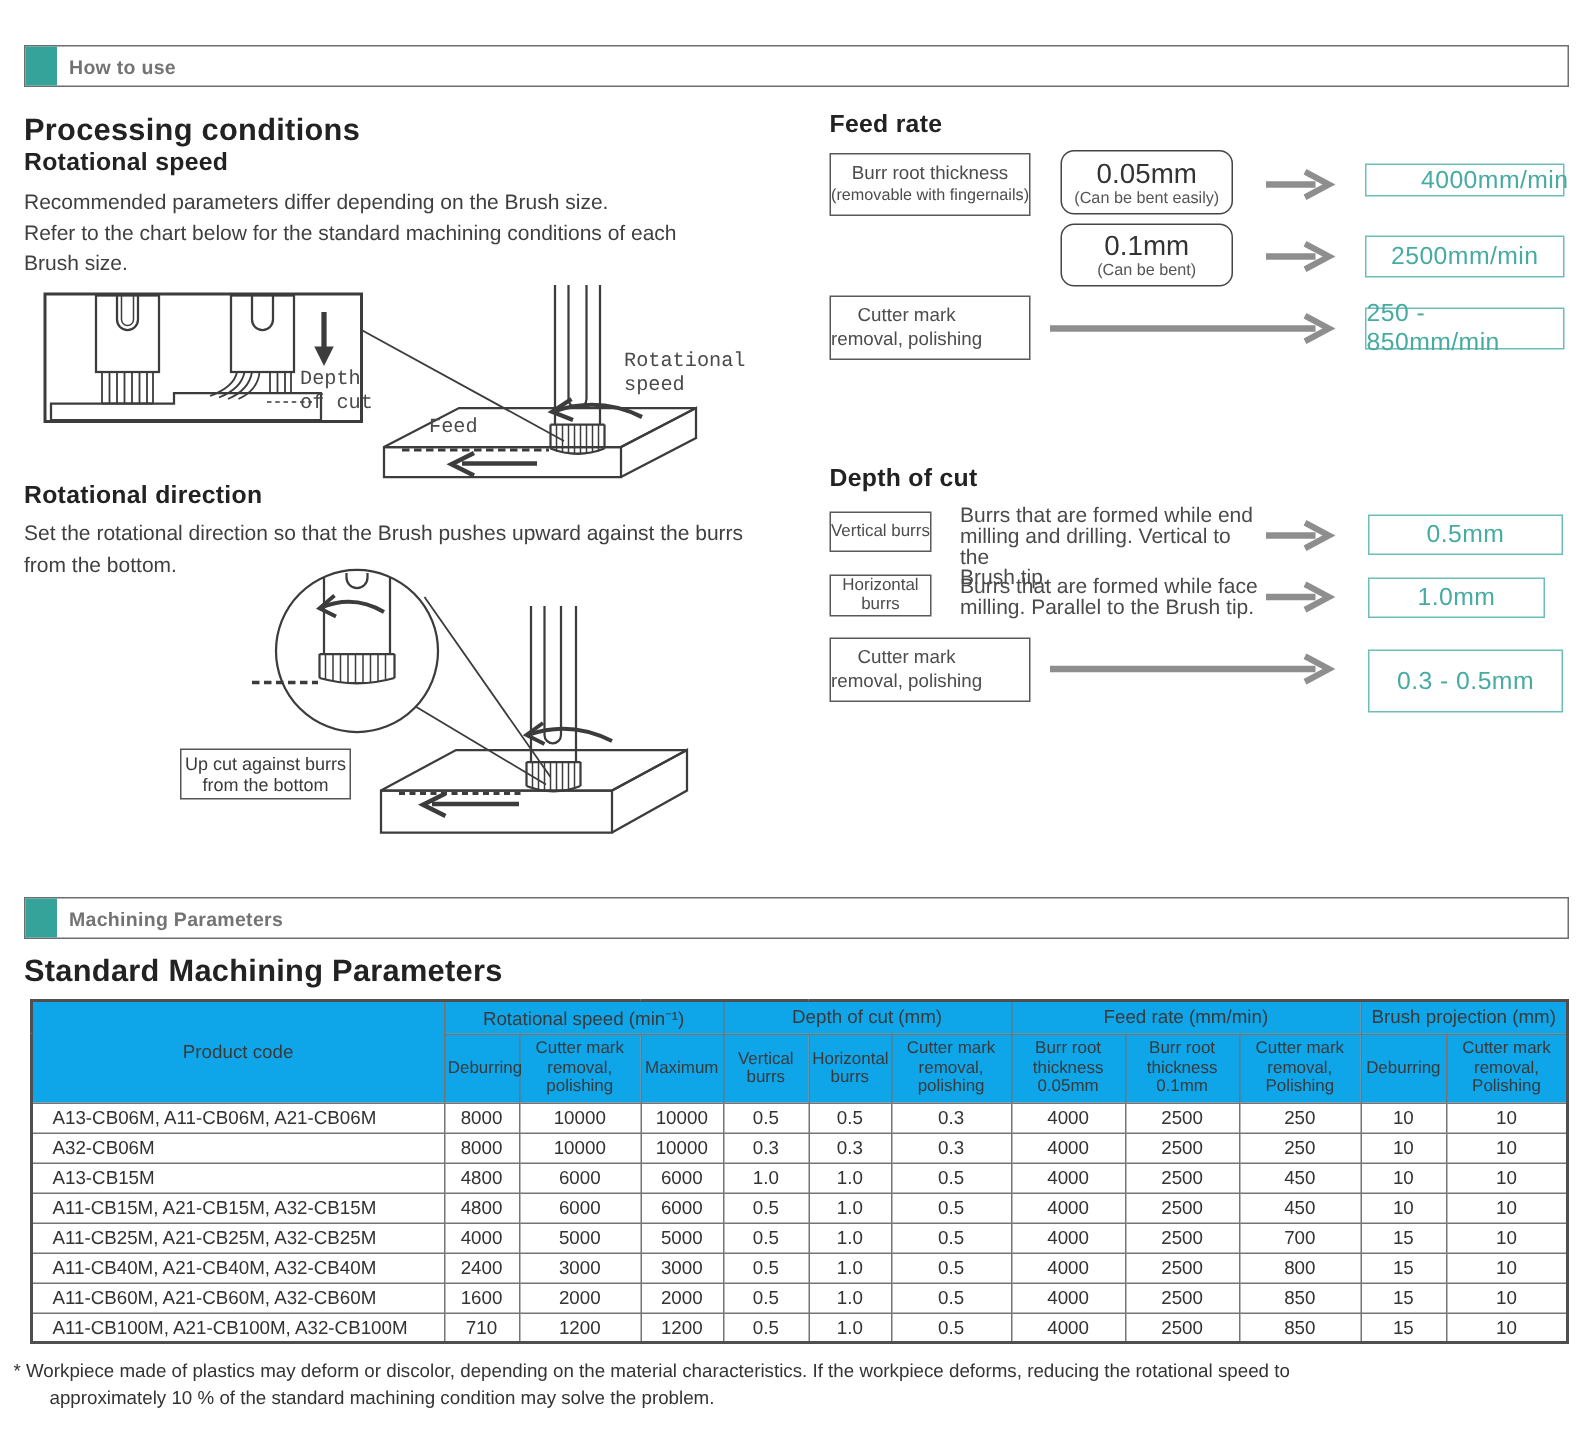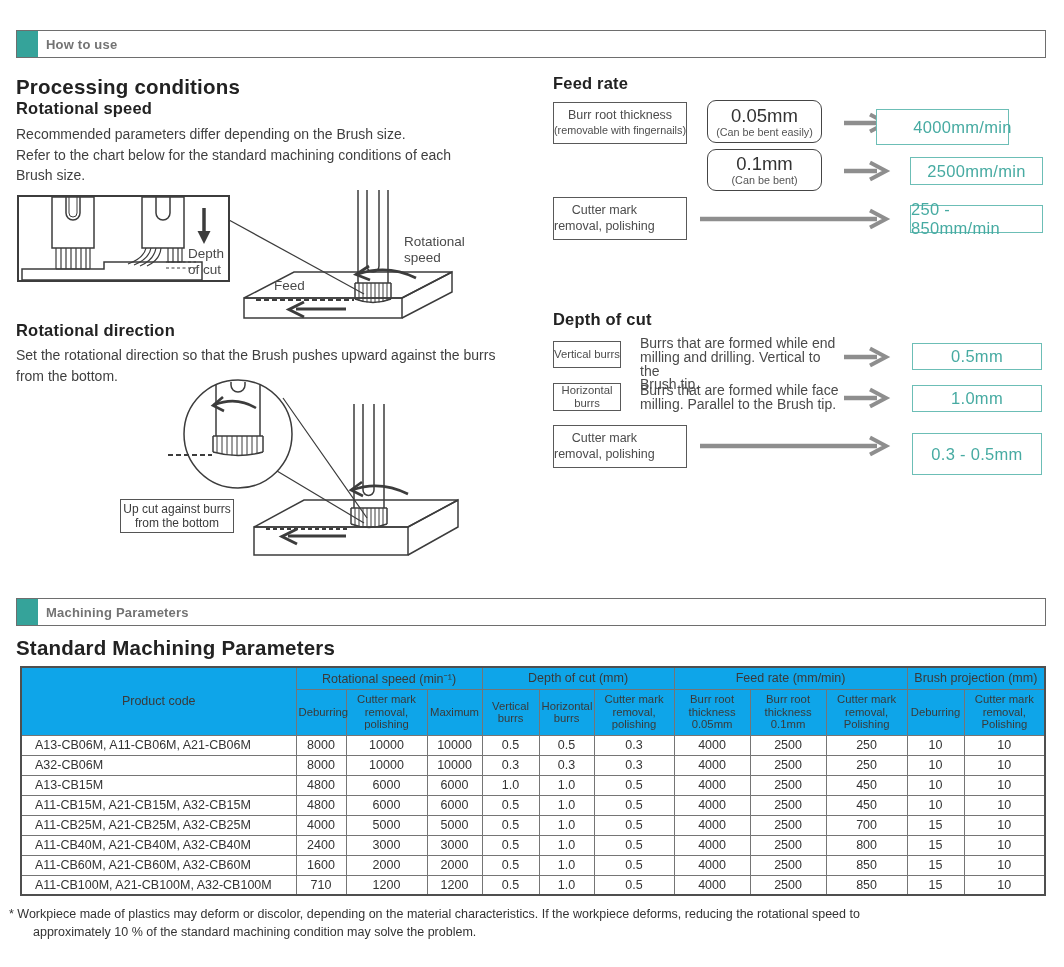--- a/index.html
+++ b/index.html
@@ -61,21 +61,21 @@
     <div class="secsq"></div>
     <div class="sectitle">How to use</div>
   </div>
 
   <div class="abs h-big" style="left:16px;top:75px;">Processing conditions</div>
   <div class="abs h-mid" style="left:16px;top:99px;">Rotational speed</div>
   <div class="abs body-text" style="left:16px;top:124px;width:512px;">Recommended parameters differ depending on the Brush size.
 Refer to the chart below for the standard machining conditions of each
 Brush size.</div>
 
-  <div class="abs diagram" style="left:16px;top:190px;width:510px;height:132px;">
+  <div class="abs diagram" style="left:28px;top:190px;width:510px;height:132px;font-family:Liberation Mono, monospace;">
     <svg width="510" height="132" viewBox="0 0 510 132">
       <g class="dg">
         <rect x="2" y="6" width="211" height="85" stroke-width="2"></rect>
 
         <rect x="36" y="7" width="42" height="51"></rect>
         <path d="M50 7 V23 a7 7 0 0 0 14 0 V7"></path>
         <path d="M53 7 V23 a4 4 0 0 0 8 0 V7" stroke-width="1"></path>
         <path d="M40 58 V79 M45 58 V79 M50 58 V79 M55 58 V79 M60 58 V79 M65 58 V79 M70 58 V79 M74 58 V79 M40 79 H74" stroke-width="1.2"></path>
 
         <path d="M6 79 H88 V72 H186 V90 H6 Z"></path>
@@ -166,21 +166,21 @@
     <span><span style="display:block;">Burr root thickness</span><span style="display:block;font-size:10.8px;">(removable with fingernails)</span></span>
   </div>
   <div class="abs box-round" style="left:707px;top:100px;width:115px;height:43px;">
     <span class="main">0.05mm</span>
     <span class="note">(Can be bent easily)</span>
   </div>
   <svg class="abs arr" style="left:843px;top:112px;" width="52" height="22" viewBox="0 0 52 22">
     <line class="sh" x1="1" y1="11" x2="34" y2="11"></line>
       <polyline class="hd" points="27,2.5 43,11 27,19.5"></polyline>
   </svg>
-  <div class="abs box-teal" style="left:876px;top:109px;width:133px;height:36px;padding-left:40px;">4000mm/min</div>
+  <div class="abs box-teal" style="left:910px;top:109px;width:133px;height:22px;padding-left:40px;">4000mm/min</div>
 
   <div class="abs box-round" style="left:707px;top:149px;width:115px;height:42px;">
     <span class="main">0.1mm</span>
     <span class="note">(Can be bent)</span>
   </div>
   <svg class="abs arr" style="left:843px;top:160px;" width="52" height="22" viewBox="0 0 52 22">
     <line class="sh" x1="1" y1="11" x2="34" y2="11"></line>
       <polyline class="hd" points="27,2.5 43,11 27,19.5"></polyline>
   </svg>
   <div class="abs box-teal" style="left:910px;top:157px;width:133px;height:28px;">2500mm/min</div>
@@ -205,21 +205,21 @@
   </svg>
   <div class="abs box-teal" style="left:912px;top:343px;width:130px;height:27px;">0.5mm</div>
 
   <div class="abs box-gray box-gray-sm" style="left:553px;top:383px;width:68px;height:28px;">Horizontal burrs</div>
   <div class="abs desc" style="left:640px;top:384px;width:200px;">Burrs that are formed while face
 milling. Parallel to the Brush tip.</div>
   <svg class="abs arr" style="left:843px;top:387px;" width="52" height="22" viewBox="0 0 52 22">
     <line class="sh" x1="1" y1="11" x2="34" y2="11"></line>
       <polyline class="hd" points="27,2.5 43,11 27,19.5"></polyline>
   </svg>
-  <div class="abs box-teal" style="left:912px;top:385px;width:130px;height:27px;">1.0mm</div>
+  <div class="abs box-teal" style="left:912px;top:385px;width:118px;height:27px;">1.0mm</div>
 
   <div class="abs box-gray" style="left:553px;top:425px;width:134px;height:43px;">Cutter mark
 removal, polishing</div>
   <svg class="abs arr" style="left:699px;top:435px;" width="196" height="22" viewBox="0 0 196 22">
     <line class="sh" x1="1" y1="11" x2="178" y2="11"></line>
       <polyline class="hd" points="171,2.5 187,11 171,19.5"></polyline>
   </svg>
   <div class="abs box-teal" style="left:912px;top:433px;width:130px;height:42px;">0.3 - 0.5mm</div>
 
   <div class="abs secbar" style="top:598px;">

